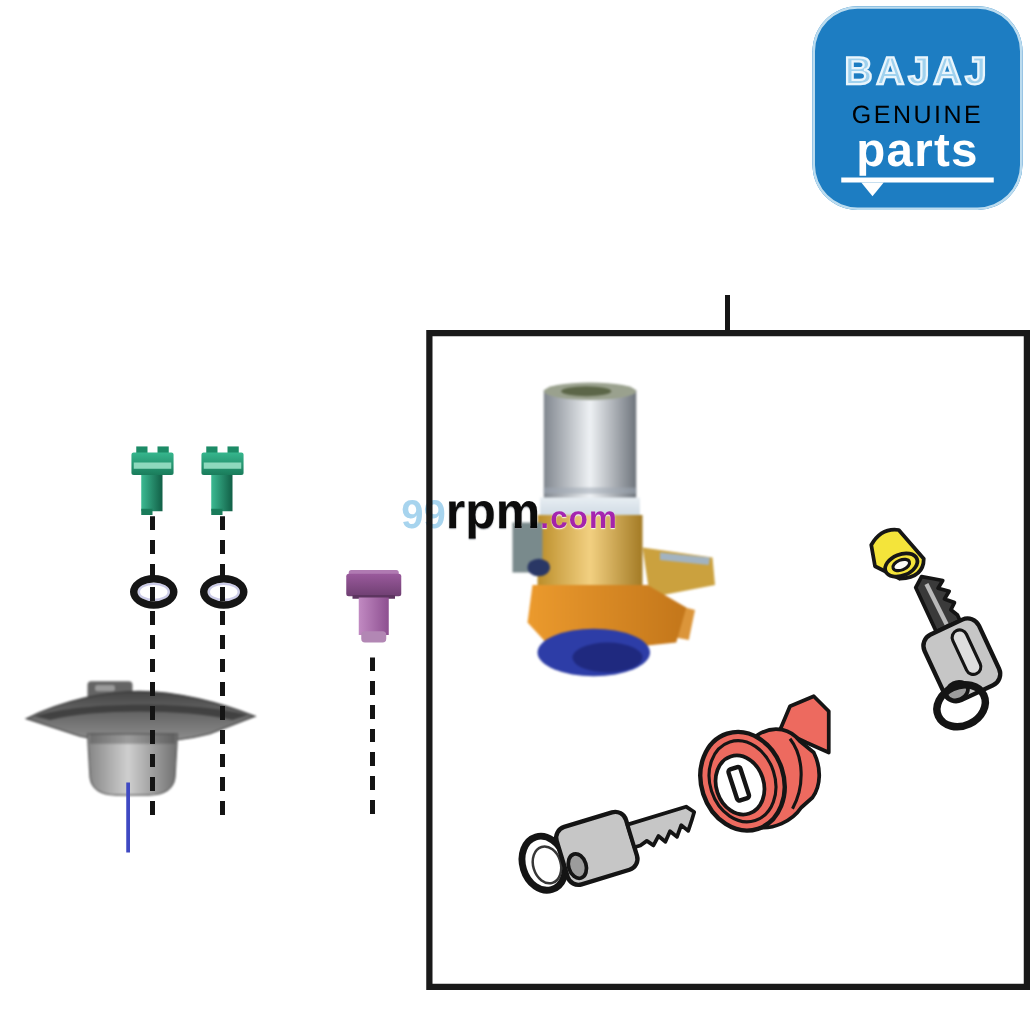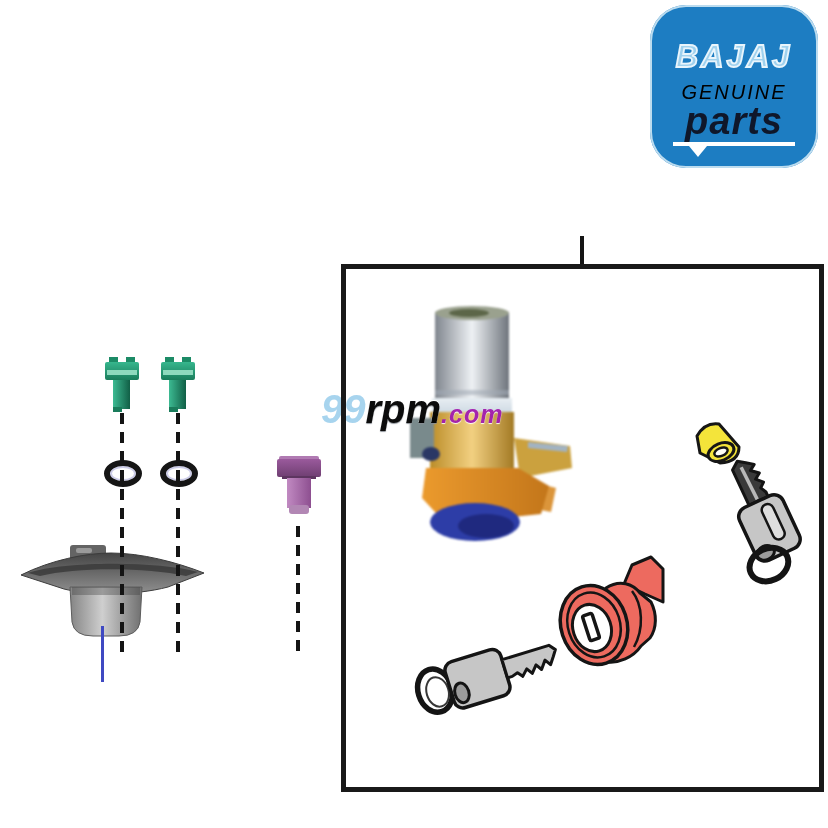--- a/index.html
+++ b/index.html
@@ -1,37 +1,36 @@
 <!DOCTYPE html>
 <html><head>
 <meta charset="utf-8">
 <style>
   html,body{margin:0;padding:0;background:#fff;}
   #canvas{
     position:relative;width:828px;height:828px;background:#ffffff;overflow:hidden;
     font-family:"Liberation Sans", sans-serif;
-    font-style:italic;
   }
   .abs{position:absolute;}
 
   
   #badge{
     left:650px;top:5px;width:168px;height:163px;border-radius:36px;
     background:#1d7dc2;box-shadow:0 0 0 2px #bcdcef inset;
     display:flex;flex-direction:column;align-items:center;z-index:40;
   }
   #badge .brand{
     margin-top:36px;font-size:31px;font-weight:bold;letter-spacing:3px;
     color:#9fd1ee;-webkit-text-stroke:1.8px #e9f5fc;line-height:1;
   }
   #badge .genuine{
     margin-top:10px;font-size:20px;letter-spacing:2px;color:#000000;line-height:1;
   }
   #badge .parts{
-    margin-top:0px;font-size:38px;font-weight:bold;color:#0f172a;line-height:1;letter-spacing:1px;
+    margin-top:0px;font-size:38px;font-weight:bold;color:#ffffff;line-height:1;letter-spacing:1px;
   }
   #badge .underline{position:relative;width:122px;height:4px;background:#ffffff;margin-top:2px;}
   #badge .underline .arrow{
     position:absolute;left:16px;top:4px;width:0;height:0;
     border-left:9px solid transparent;border-right:9px solid transparent;border-top:11px solid #ffffff;
   }
 
   
   #lockset-label{left:506px;top:192px;font-size:41px;color:#3a41c8;z-index:8;}
   #lockset-pointer{left:580px;top:236px;width:4px;height:30px;background:#151515;z-index:8;}
@@ -39,21 +38,21 @@
   #tankcap-pointer{left:101px;top:626px;width:3px;height:56px;background:#3f49c2;z-index:8;}
 
   
   #lockset-box{
     left:341px;top:264px;width:483px;height:528px;box-sizing:border-box;
     border:5px solid #191919;background:transparent;z-index:30;
   }
 
   
   #watermark{left:321px;top:387px;z-index:20;white-space:nowrap;opacity:.95;}
-  #watermark .w1{font-size:40px;font-weight:bold;color:#a3d2ee;text-shadow:0 1px 1px #fff;}
+  #watermark .w1{font-size:32px;font-weight:bold;color:#a3d2ee;text-shadow:0 1px 1px #fff;}
   #watermark .w2{font-size:40px;font-weight:bold;color:#000000;text-shadow:0 -1px 0 #fff,0 1px 1px #8a8f96;}
   #watermark .w3{font-size:25px;font-weight:bold;color:#a21caf;letter-spacing:1px;text-shadow:0 1px 1px #fff;}
 
   
   .dash{width:3.5px;background:repeating-linear-gradient(to bottom,#141414 0px,#141414 11px,transparent 11px,transparent 19px);z-index:6;}
   #dash-a{left:120px;top:413px;height:246px;}
   #dash-b{left:176px;top:413px;height:246px;}
   #dash-c{left:296px;top:526px;height:132px;}
   .oring{
     width:38px;height:27px;border-radius:50%;border:6px solid #151515;box-sizing:border-box;

